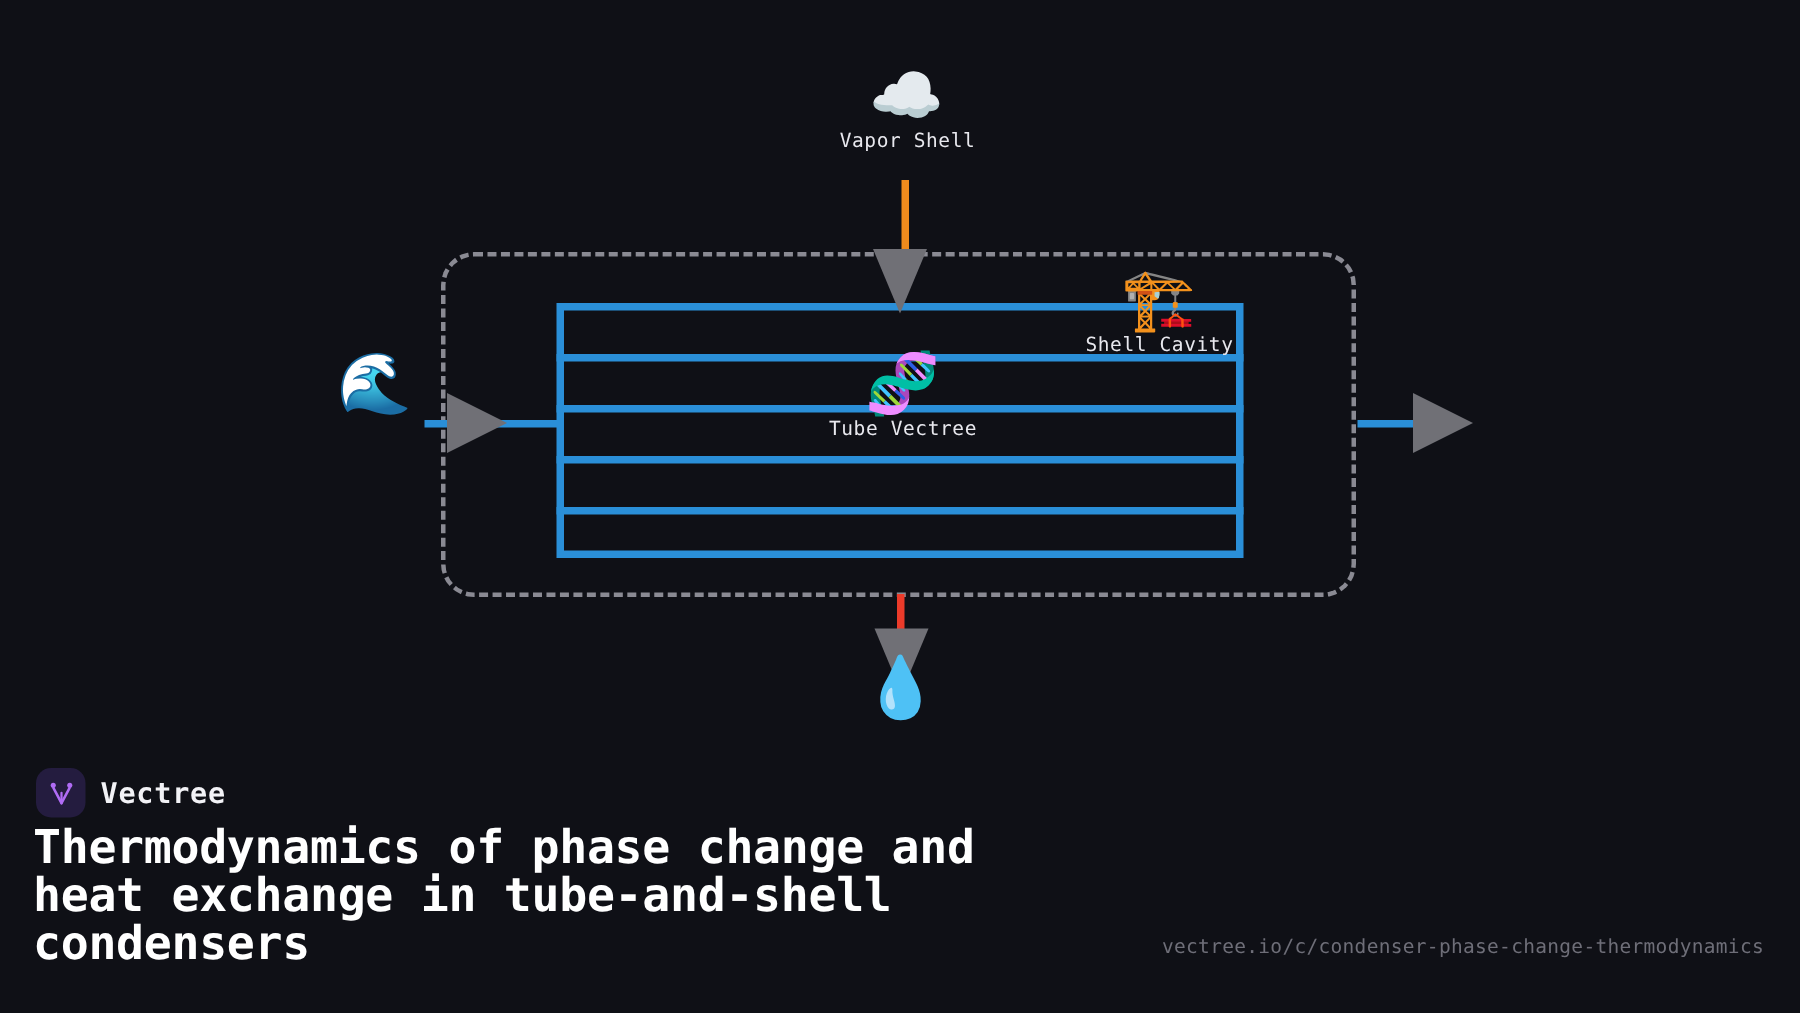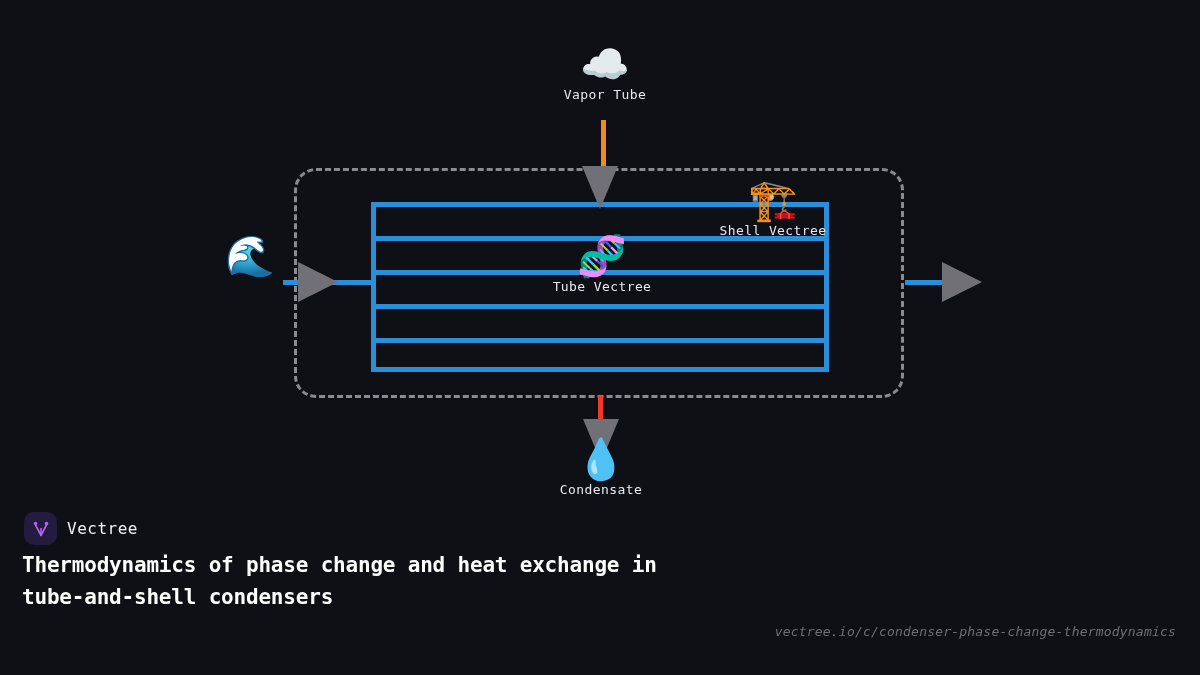--- a/index.html
+++ b/index.html
@@ -141,45 +141,44 @@
     width: 33px;
     height: 33px;
     border-radius: 10px;
     background: #241c3f;
     display: flex;
     align-items: center;
     justify-content: center;
   }
   #brand-name {
     color: #f2f2f6;
-    font-size: 16px;
-    font-weight: normal;
+    font-size: 19px;
+    font-weight: bold;
     letter-spacing: 0.5px;
   }
 
   #headline {
     position: absolute;
     left: 22px;
     top: 549px;
     width: 700px;
     color: #ffffff;
-    font-size: 21px;
+    font-size: 31px;
     font-weight: bold;
     line-height: 32px;
     letter-spacing: -0.2px;
   }
 
   #footer-url {
     position: absolute;
     right: 24px;
     top: 624px;
     color: #6e6e78;
     font-size: 13px;
     letter-spacing: 0.2px;
-    font-style: italic;
   }
 </style>
 </head>
 <body>
 
 <div id="stage">
 
   <div class="abs" id="shell-boundary"></div>
 
   <div class="abs" id="tube-bundle"></div>
@@ -193,40 +192,39 @@
   <div class="flow-line" id="coolant-in-line"></div>
   <div class="flow-line" id="coolant-out-line"></div>
 
   <div class="arrow arrow-down" id="arrow-vapor-in"></div>
   <div class="arrow arrow-right" id="arrow-coolant-in"></div>
   <div class="arrow arrow-right" id="arrow-coolant-out"></div>
   <div class="arrow arrow-down" id="arrow-condensate-out"></div>
 
   <div class="node" id="node-vapor-inlet">
     <span class="node-icon">☁️</span>
-    <span class="node-label">Vapor Tube</span>
+    <span class="node-label">Vapor Shell</span>
   </div>
 
   <div class="node" id="node-coolant-in">
     <span class="node-icon">🌊</span>
   </div>
 
   <div class="node" id="node-tube-surface">
     <span class="node-icon">🧬</span>
     <span class="node-label">Tube Vectree</span>
   </div>
 
   <div class="node" id="node-shell-cavity">
     <span class="node-icon">🏗️</span>
-    <span class="node-label">Shell Vectree</span>
+    <span class="node-label">Shell Cavity</span>
   </div>
 
   <div class="node" id="node-condensate">
     <span class="node-icon">💧</span>
-    <span class="node-label">Condensate</span>
   </div>
 
   <div id="brand-row">
     <div id="brand-logo">
       <svg width="20" height="20" viewBox="0 0 20 20" aria-hidden="true">
         <circle cx="4.5" cy="4.5" r="1.7" fill="#b06cf5"></circle>
         <circle cx="15.5" cy="4.5" r="1.7" fill="#b06cf5"></circle>
         <path d="M4.6 6.2 L10 16.4 L15.4 6.2" stroke="#b06cf5" stroke-width="1.7" fill="none" stroke-linecap="round" stroke-linejoin="round"></path>
         <path d="M10 9.5 L10 16.6" stroke="#b06cf5" stroke-width="1.5" fill="none" stroke-linecap="round"></path>
       </svg>

